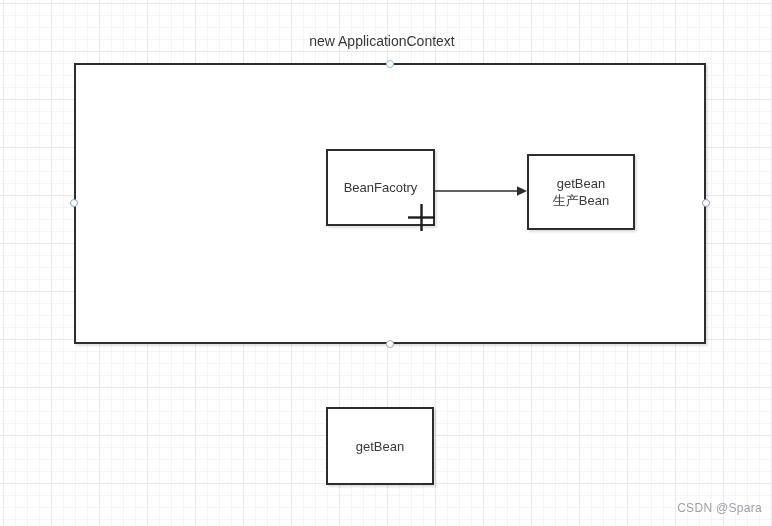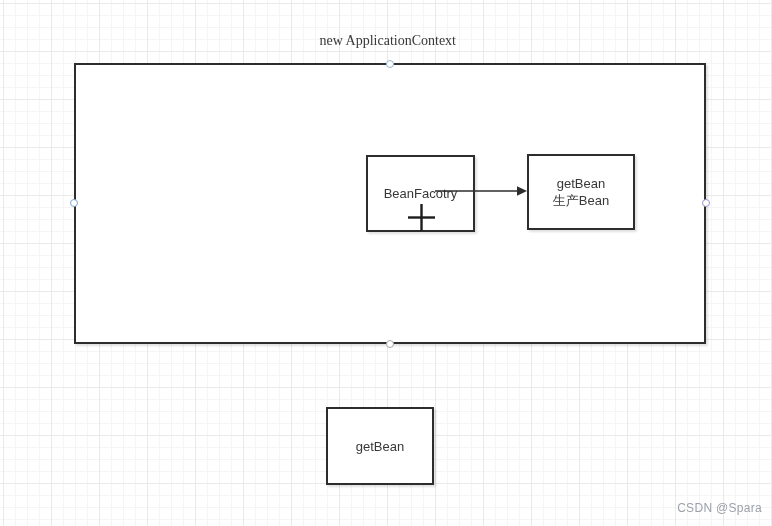--- a/index.html
+++ b/index.html
@@ -34,27 +34,26 @@
     color: #383838;
     font-size: 13px;
     line-height: 17px;
   }
   .container-rect {
     left: 74px; top: 63px; width: 632px; height: 281px;
     display: block;
   }
   .container-title {
     position: absolute;
-    left: 256px; top: 33px; width: 200px;
-    text-align: right;
+    left: 282px; top: 33px; width: 200px;
+    text-align: center;
     font-size: 14px;
     color: #383838;
-    font-family: Liberation Serif, serif;
   }
-  .node-beanfactory { left: 326px; top: 155px; width: 109px; height: 77px; margin-left: 40px; }
+  .node-beanfactory { left: 326px; top: 149px; width: 109px; height: 77px; }
   .node-getbean-produce { left: 527px; top: 154px; width: 108px; height: 76px; }
   .node-getbean { left: 326px; top: 407px; width: 108px; height: 78px; }
   .node-label { display: block; }
   
   .handle {
     position: absolute;
     width: 8px; height: 8px;
     background: #ffffff;
     border: 1.6px solid #8fb8d8;
     border-radius: 50%;

